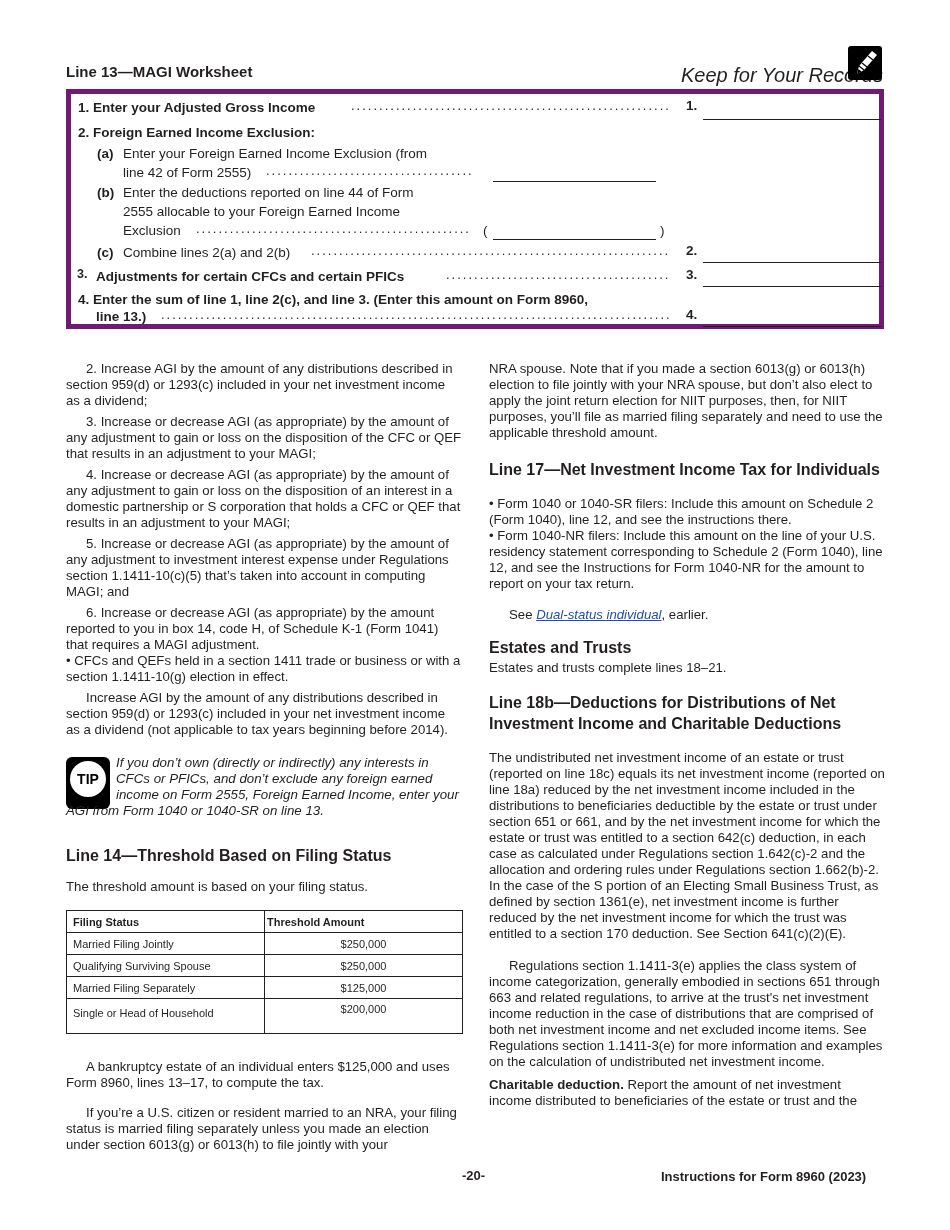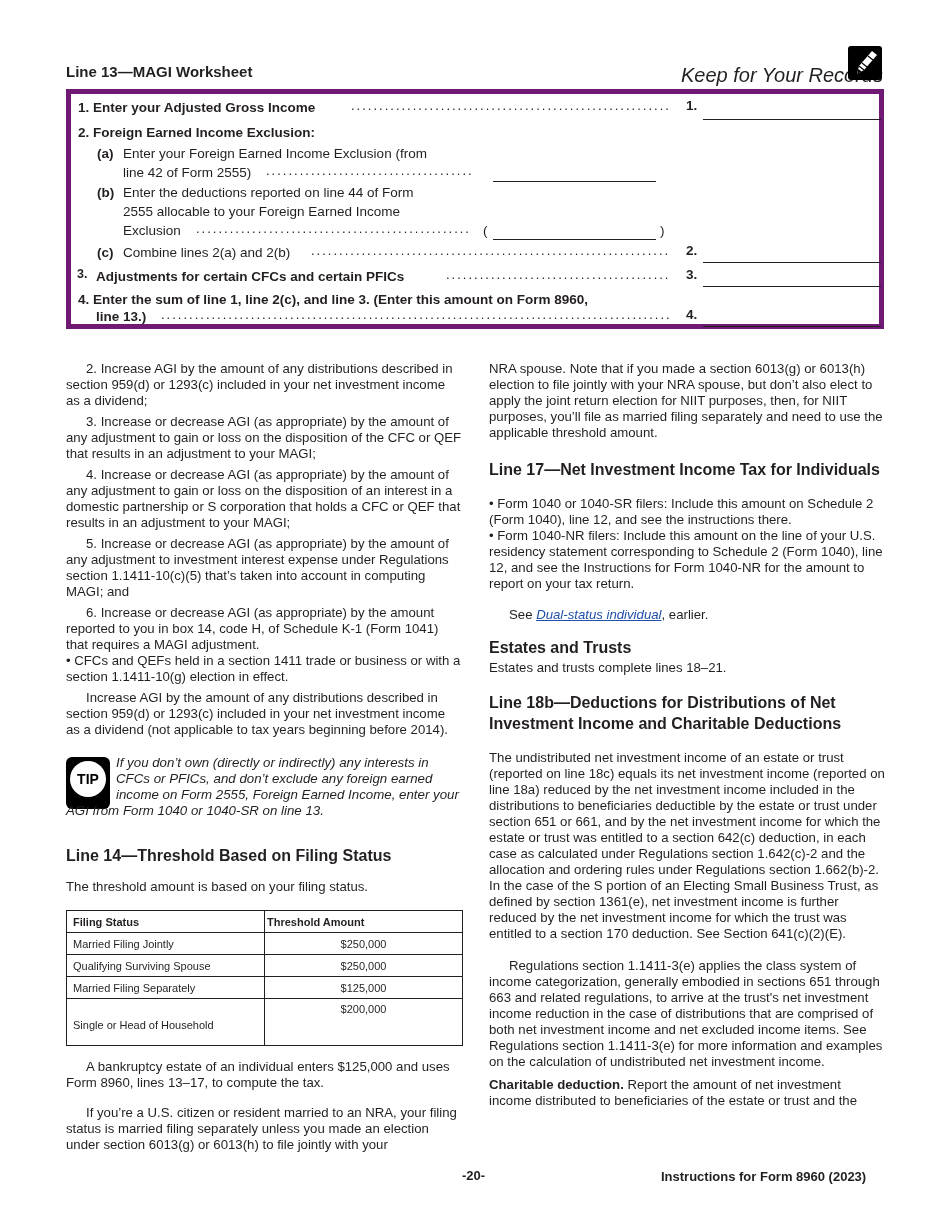--- a/index.html
+++ b/index.html
@@ -118,21 +118,21 @@
   </tr>
   <tr>
     <td>Qualifying Surviving Spouse</td>
     <td class="amt">$250,000</td>
   </tr>
   <tr>
     <td>Married Filing Separately</td>
     <td class="amt">$125,000</td>
   </tr>
   <tr>
-    <td style="height:26px;vertical-align:top;padding-top:20px;">Single or Head of Household</td>
+    <td style="height:26px;vertical-align:top;padding-top:8px;">Single or Head of Household</td>
     <td class="amt" style="vertical-align:top;padding-top:4px;">$200,000</td>
   </tr>
 </tbody>
   </table>
 
 <div class="col" style="left:66px;top:1059px;width:396px;">
   <p class="ind" style="margin-bottom:14px;">A bankruptcy estate of an individual enters $125,000 and uses Form 8960, lines 13–17, to compute the tax.</p>
   <p class="ind">If you’re a U.S. citizen or resident married to an NRA, your filing status is married filing separately unless you made an election under section 6013(g) or 6013(h) to file jointly with your</p>
 </div>
 

